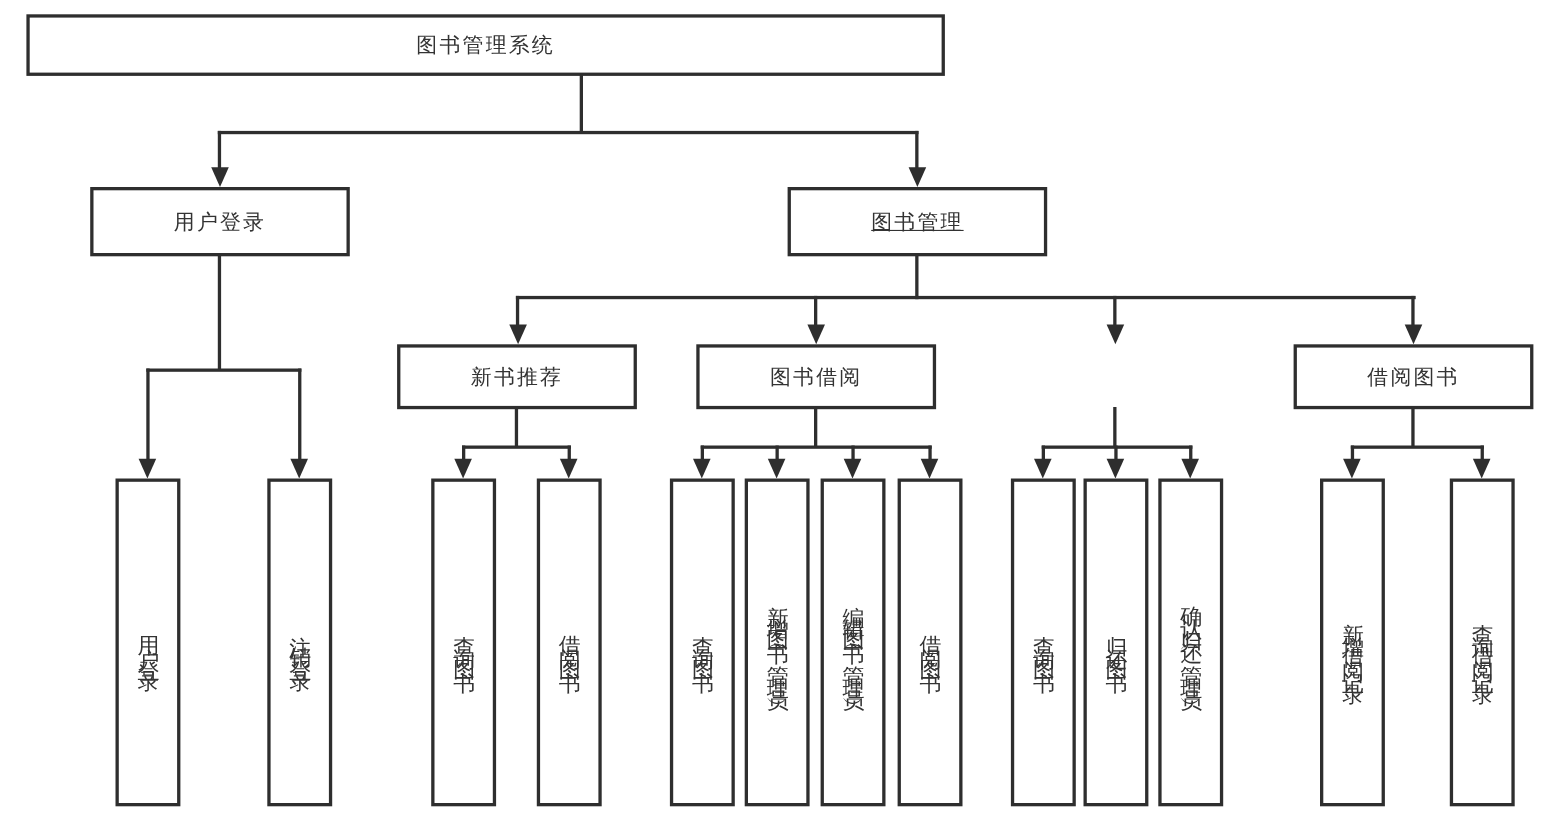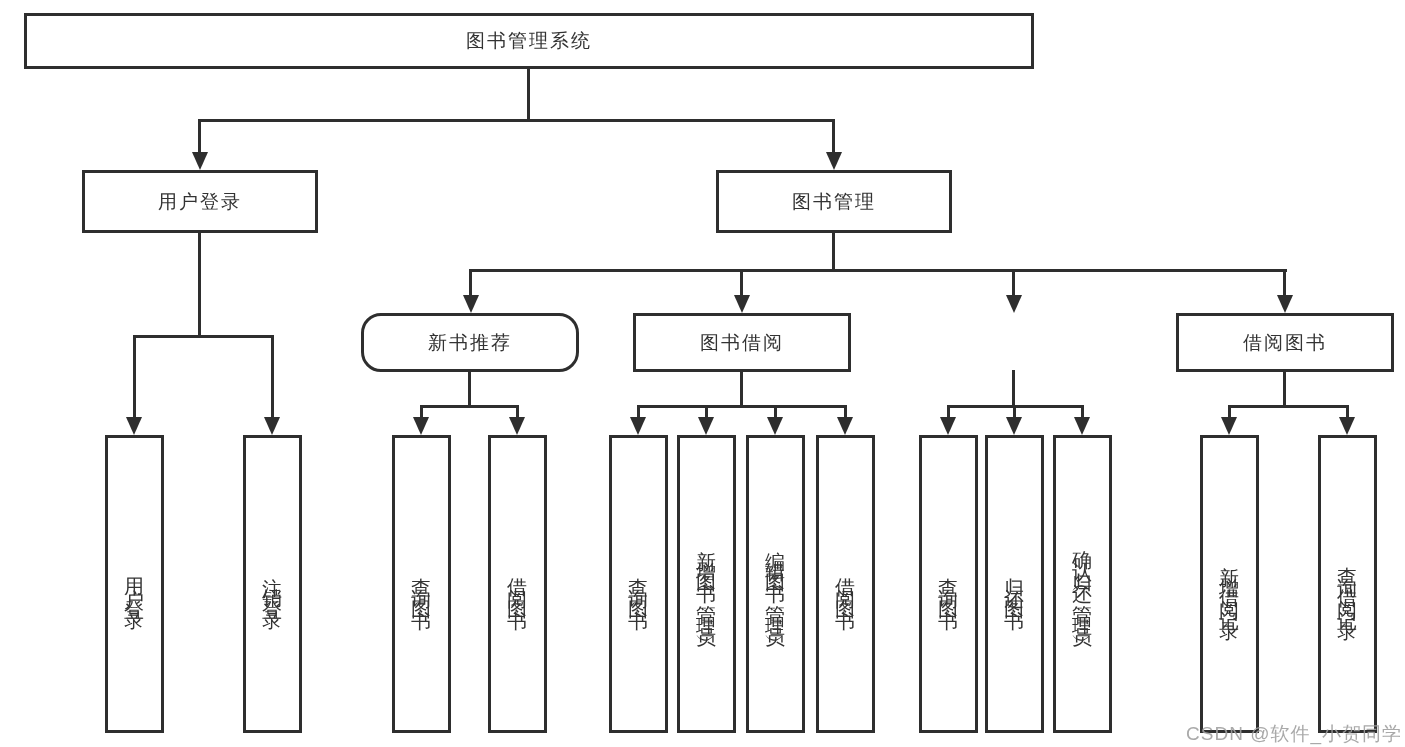--- a/index.html
+++ b/index.html
@@ -51,35 +51,35 @@
     color: rgba(160,160,160,0.9);
     letter-spacing: 1px;
     white-space: nowrap;
   }
 </style>
 </head>
 <body>
 
 <div class="canvas">
 
-  <div class="box hz" style="left:24px; top:13px; width:1010px; height:56px;text-align:right;">
+  <div class="box hz" style="left:24px; top:13px; width:835px; height:56px;text-align:right;">
     <span>图书管理系统</span>
   </div>
 
   <div class="vline" style="left:527px; top:68px; height:53px;"></div>
   <div class="hline" style="left:198px; top:119px; width:637px;"></div>
   <div class="vline" style="left:198px; top:119px; height:36px;"></div>
   <div class="vline" style="left:832px; top:119px; height:36px;"></div>
   <div class="arrow" style="left:192px; top:152px;"></div>
   <div class="arrow" style="left:826px; top:152px;"></div>
 
   <div class="box hz" style="left:82px; top:170px; width:236px; height:63px;">
     <span>用户登录</span>
   </div>
-  <div class="box hz" style="left:716px; top:170px; width:236px; height:63px;">
+  <div class="box hz" style="left:716px; top:170px; width:236px; height:63px;text-decoration:underline;">
     <span>图书管理</span>
   </div>
 
   <div class="vline" style="left:198px; top:231px; height:106px;"></div>
   <div class="hline" style="left:133px; top:335px; width:141px;"></div>
   <div class="vline" style="left:133px; top:335px; height:84px;"></div>
   <div class="vline" style="left:271px; top:335px; height:84px;"></div>
   <div class="arrow" style="left:126px; top:417px;"></div>
   <div class="arrow" style="left:264px; top:417px;"></div>
 
@@ -87,21 +87,21 @@
   <div class="hline" style="left:469px; top:269px; width:818px;"></div>
   <div class="vline" style="left:469px; top:269px; height:28px;"></div>
   <div class="vline" style="left:740px; top:269px; height:28px;"></div>
   <div class="vline" style="left:1012px; top:269px; height:28px;"></div>
   <div class="vline" style="left:1283px; top:269px; height:28px;"></div>
   <div class="arrow" style="left:463px; top:295px;"></div>
   <div class="arrow" style="left:734px; top:295px;"></div>
   <div class="arrow" style="left:1006px; top:295px;"></div>
   <div class="arrow" style="left:1277px; top:295px;"></div>
 
-  <div class="box hz" style="left:361px; top:313px; width:218px; height:59px;border-radius:20px;">
+  <div class="box hz" style="left:361px; top:313px; width:218px; height:59px;">
     <span>新书推荐</span>
   </div>
   <div class="box hz" style="left:633px; top:313px; width:218px; height:59px;text-align:center;">
     <span>图书借阅</span>
   </div>
   <div class="box hz" style="left:1176px; top:313px; width:218px; height:59px;">
     <span>借阅图书</span>
   </div>
 
   <div class="vline" style="left:468px; top:370px; height:37px;"></div>
@@ -175,15 +175,14 @@
     <span>确认归还（管理员）</span>
   </div>
 
   <div class="box leaf" style="left:1200px; top:435px; width:59px; height:298px;">
     <span>新增借阅记录</span>
   </div>
   <div class="box leaf" style="left:1318px; top:435px; width:59px; height:298px;">
     <span>查询借阅记录</span>
   </div>
 
-  <div class="watermark">CSDN @软件_小贺同学</div>
 
 </div>
 
 </body></html>

